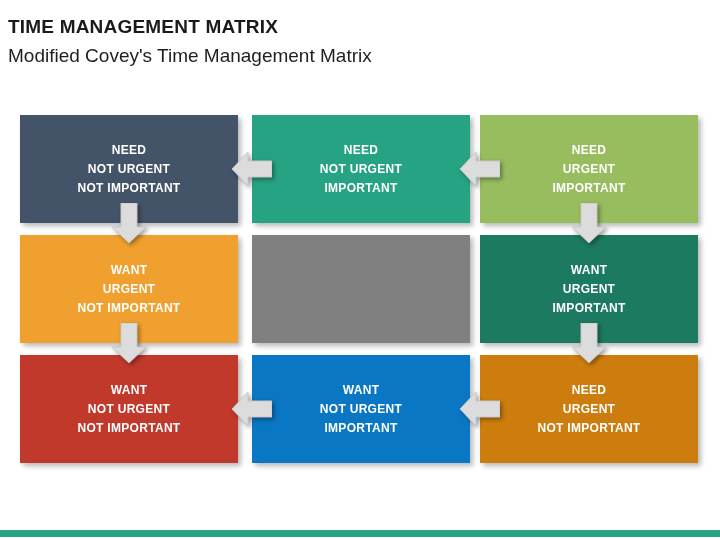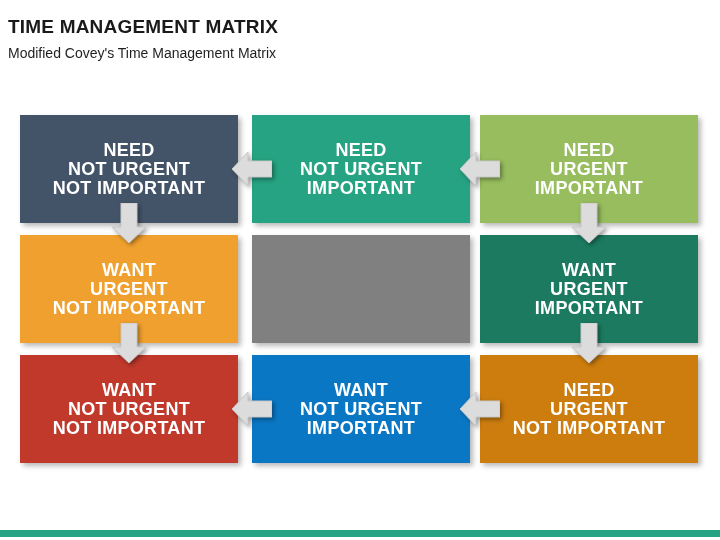--- a/index.html
+++ b/index.html
@@ -25,21 +25,21 @@
   .title {
     font-size: 19px;
     font-weight: bold;
     color: #1a1a1a;
     letter-spacing: 0.2px;
     line-height: 1.15;
     margin: 0;
     white-space: nowrap;
   }
   .subtitle {
-    font-size: 14px;
+    font-size: 19px;
     font-weight: normal;
     color: #1f1f1f;
     margin: 7px 0 0 0;
     line-height: 1.15;
     white-space: nowrap;
   }
 
   
   .matrix {
     position: absolute;
@@ -54,21 +54,21 @@
     height: 108px;
     box-sizing: border-box;
     display: flex;
     flex-direction: column;
     align-items: center;
     justify-content: center;
     box-shadow: 3px 3px 5px rgba(0,0,0,0.28);
   }
   .cell .line {
     color: #ffffff;
-    font-size: 18px;
+    font-size: 12px;
     font-weight: bold;
     line-height: 19px;
     letter-spacing: 0.3px;
     text-align: center;
     white-space: nowrap;
   }
 
   
   .c0 { left: 0px;   }
   .c1 { left: 232px; }

